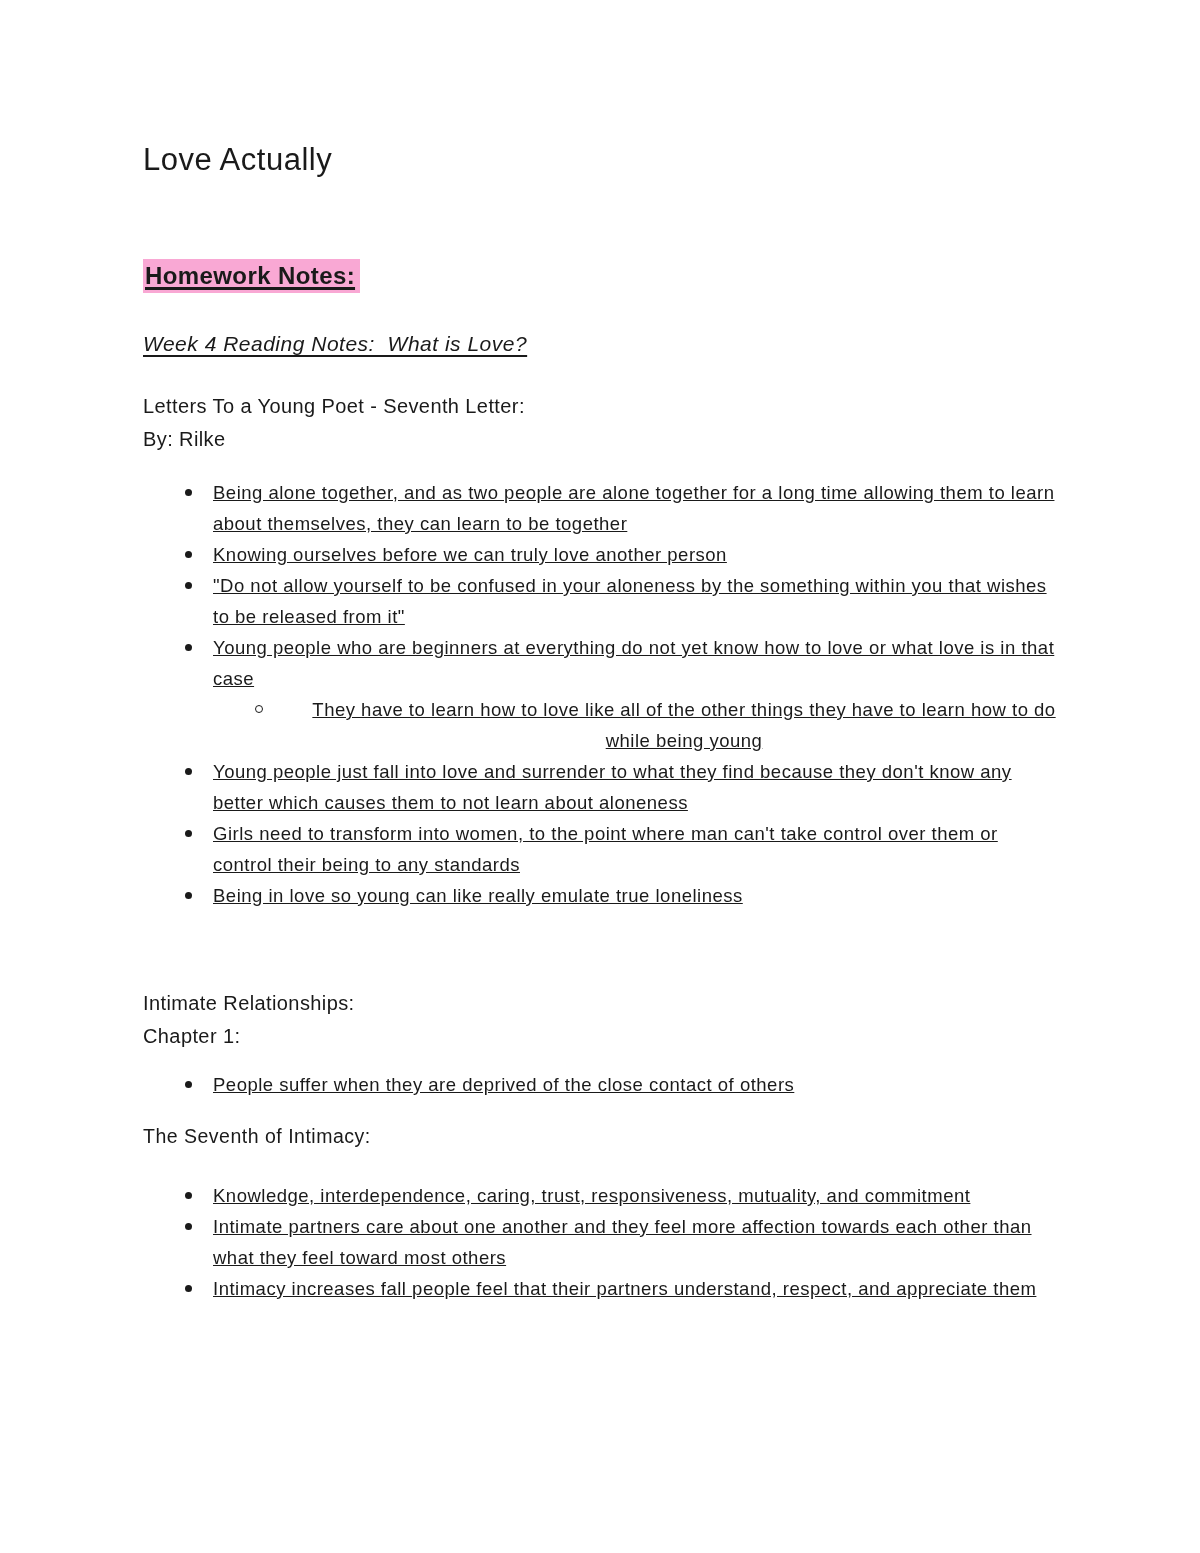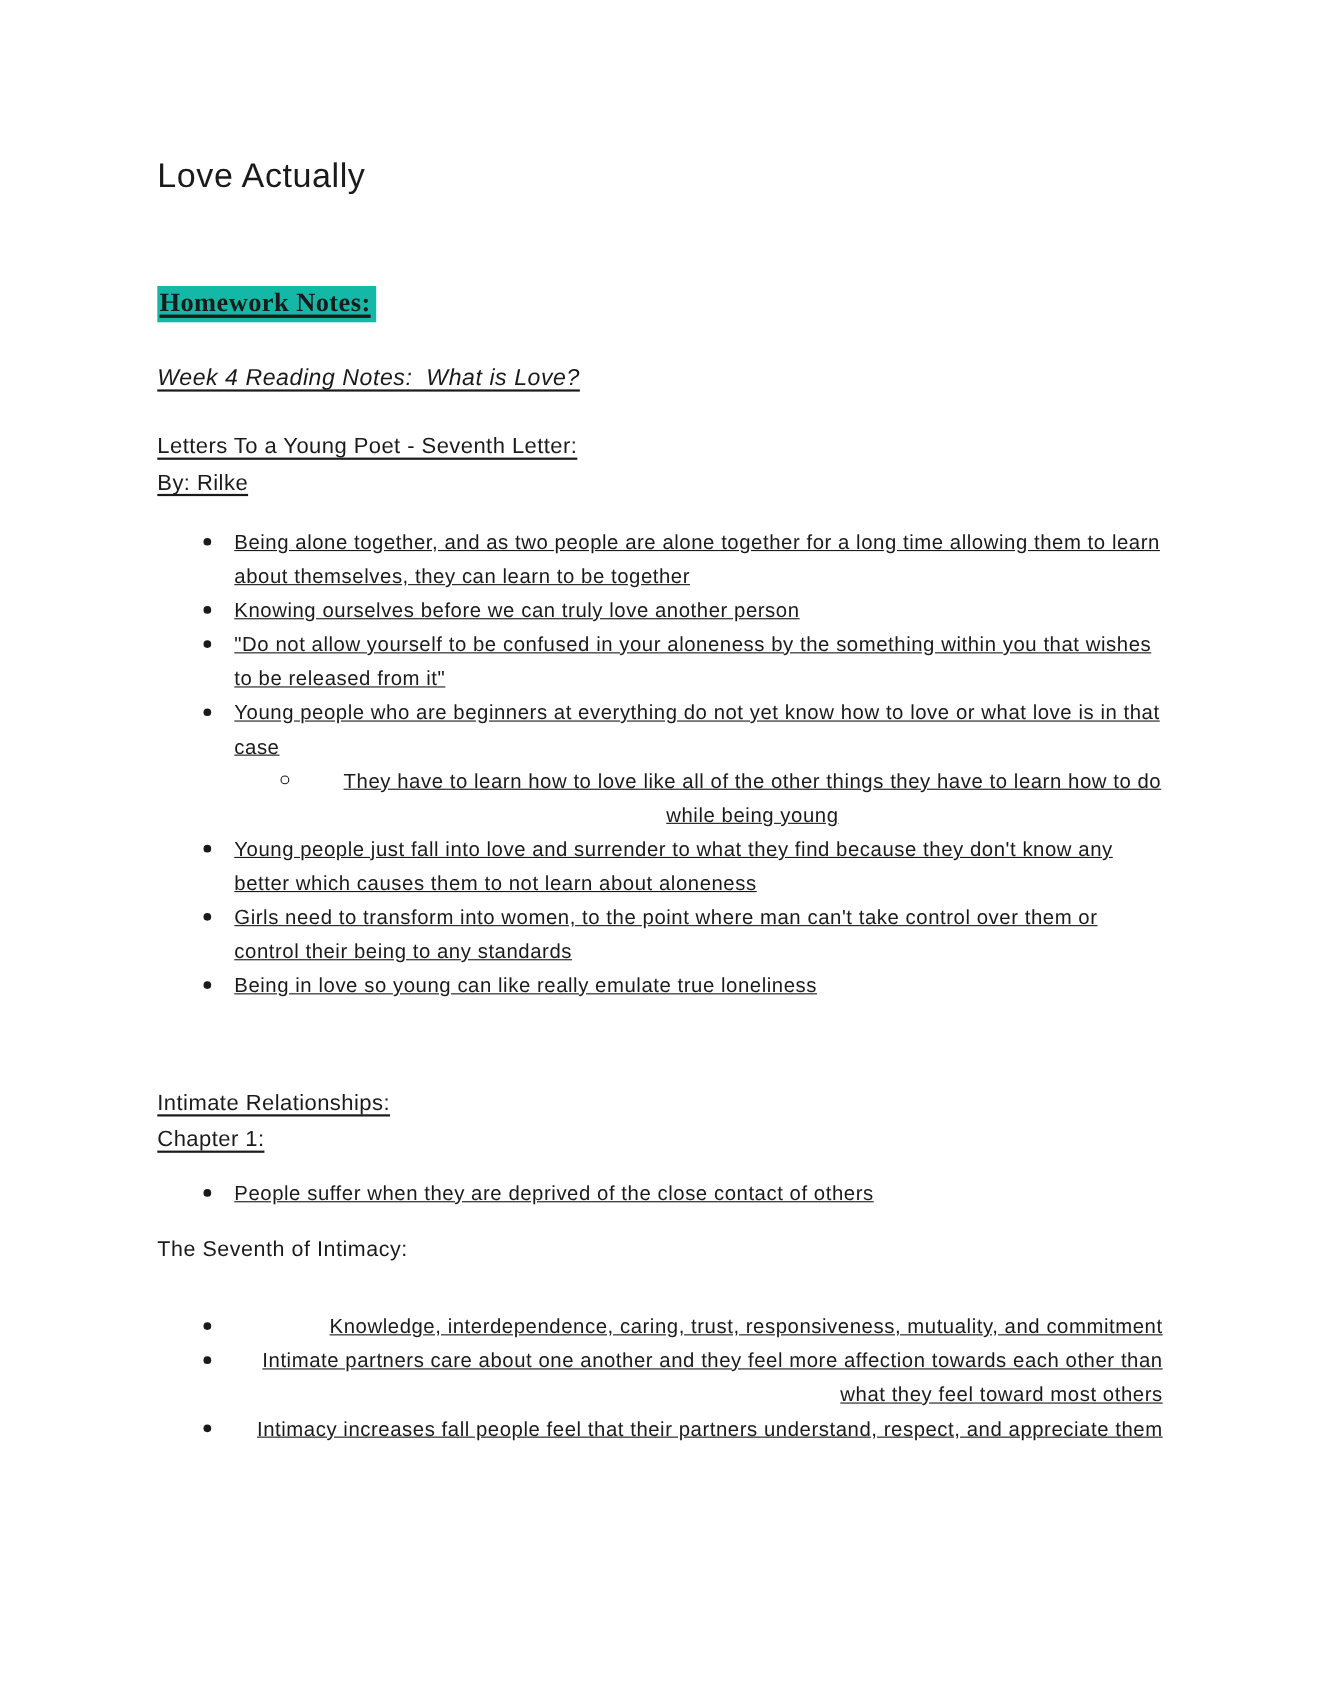--- a/index.html
+++ b/index.html
@@ -57,21 +57,20 @@
     margin: 32px 0 0 0;
   }
   .subhead {
     margin: 0;
     font-size: 20px;
     line-height: 33px;
     font-weight: 400;
     letter-spacing: 0.4px;
   }
   .subhead .u {
-    text-decoration: underline;
     text-decoration-thickness: 2px;
     text-underline-offset: 3.5px;
   }
   .plain-head {
     margin: 22px 0 0 0;
     font-size: 19.5px;
     line-height: 28px;
     font-weight: 400;
   }
   ul.l1 {
@@ -110,30 +109,30 @@
     left: 42px;
     top: 11px;
     width: 6px;
     height: 6px;
     border-radius: 50%;
     background: transparent;
     border: 1.6px solid #1a1a1a;
   }
   .sec2-head { margin-top: 76px; }
   ul.tight { margin-top: 16px; }
-  ul.nature { margin-top: 40px; text-align: right; }
+  ul.nature { margin-top: 30px; }
 </style>
 </head>
 <body>
 
 <div class="page" style="color: rgb(26, 26, 26);">
 
   <h1 class="doc-title">Love Actually</h1>
 
-  <h2 class="hw-heading"><span class="hl" style="background-color: #14b8a6; font-family: Liberation Serif, serif;">Homework Notes:</span></h2>
+  <h2 class="hw-heading"><span class="hl" style="background-color: #f9a8d4;">Homework Notes:</span></h2>
 
   <h3 class="week-heading">Week 4 Reading Notes:  What is Love?</h3>
 
   <div class="subhead-group">
     <p class="subhead"><span class="u">Letters To a Young Poet - Seventh Letter:</span></p>
     <p class="subhead"><span class="u">By: Rilke</span></p>
   </div>
 
   <ul class="l1">
     <li><span>Being alone together, and as two people are alone together for a long time allowing them to learn about themselves, they can learn to be together</span></li>

